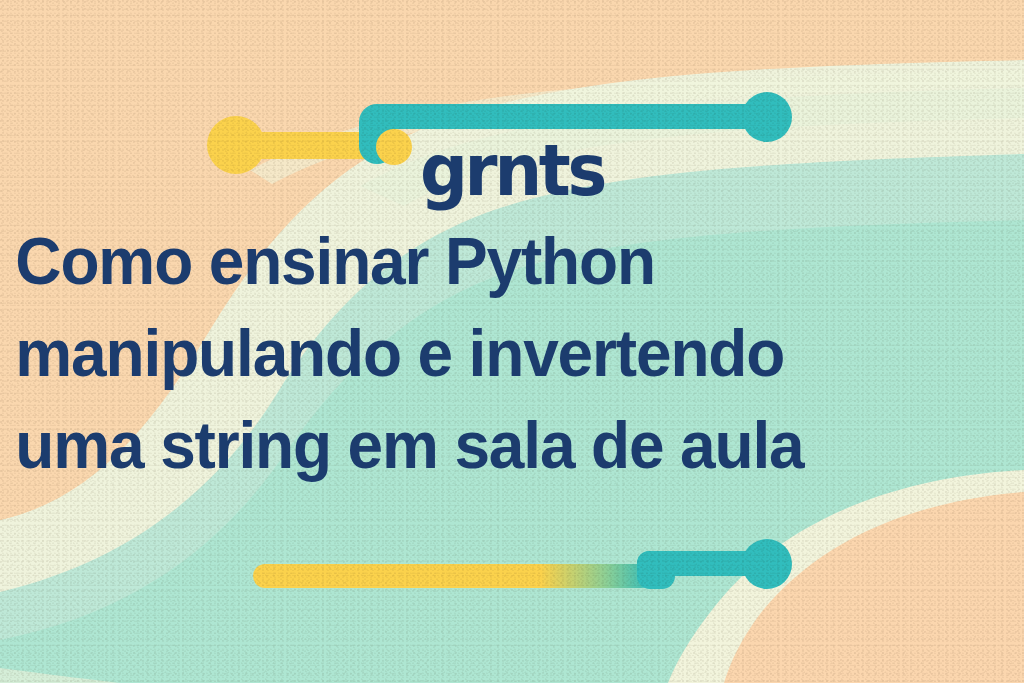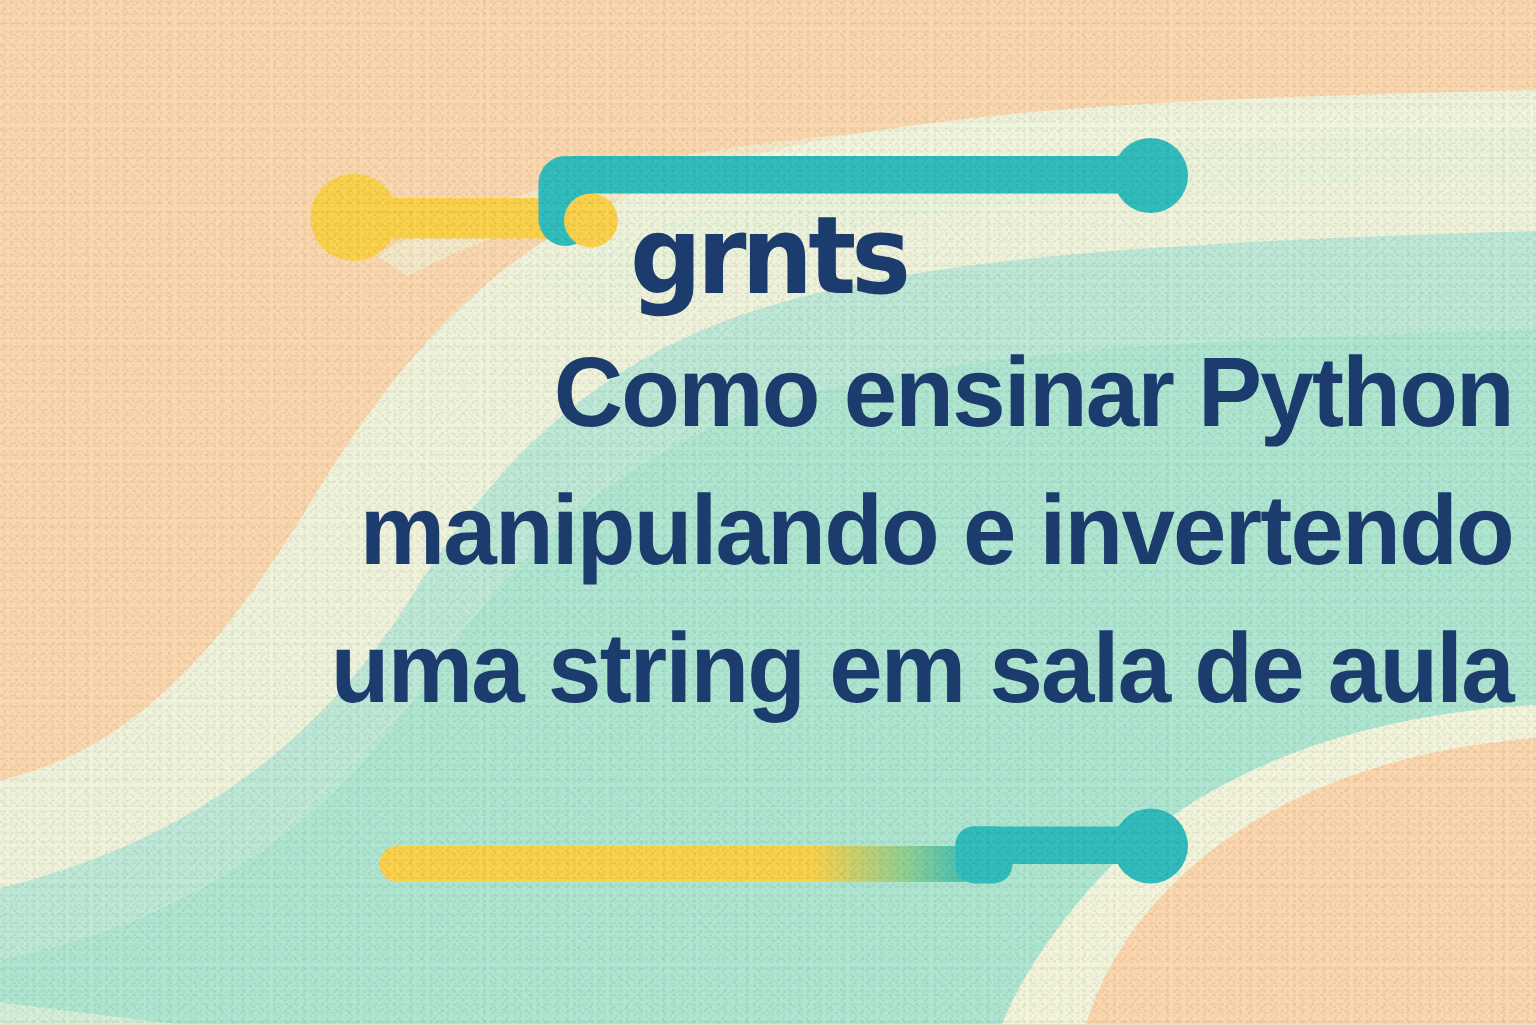--- a/index.html
+++ b/index.html
@@ -131,21 +131,21 @@
     letter-spacing:-3.5px;
     color:#1C3C6E;
     transform:scaleX(.93);
   }
 
   
   .headline {
     position:absolute;
     left:0; top:215px;
     width:1024px;
-    text-align:right;
+    text-align:left;
     z-index:5;
   }
   .headline-line {
     display:block;
     font-family:"Liberation Sans", sans-serif;
     font-weight:700;
     font-size:66px;
     line-height:92px;
     letter-spacing:-1.2px;
     color:#1C3C6E;

